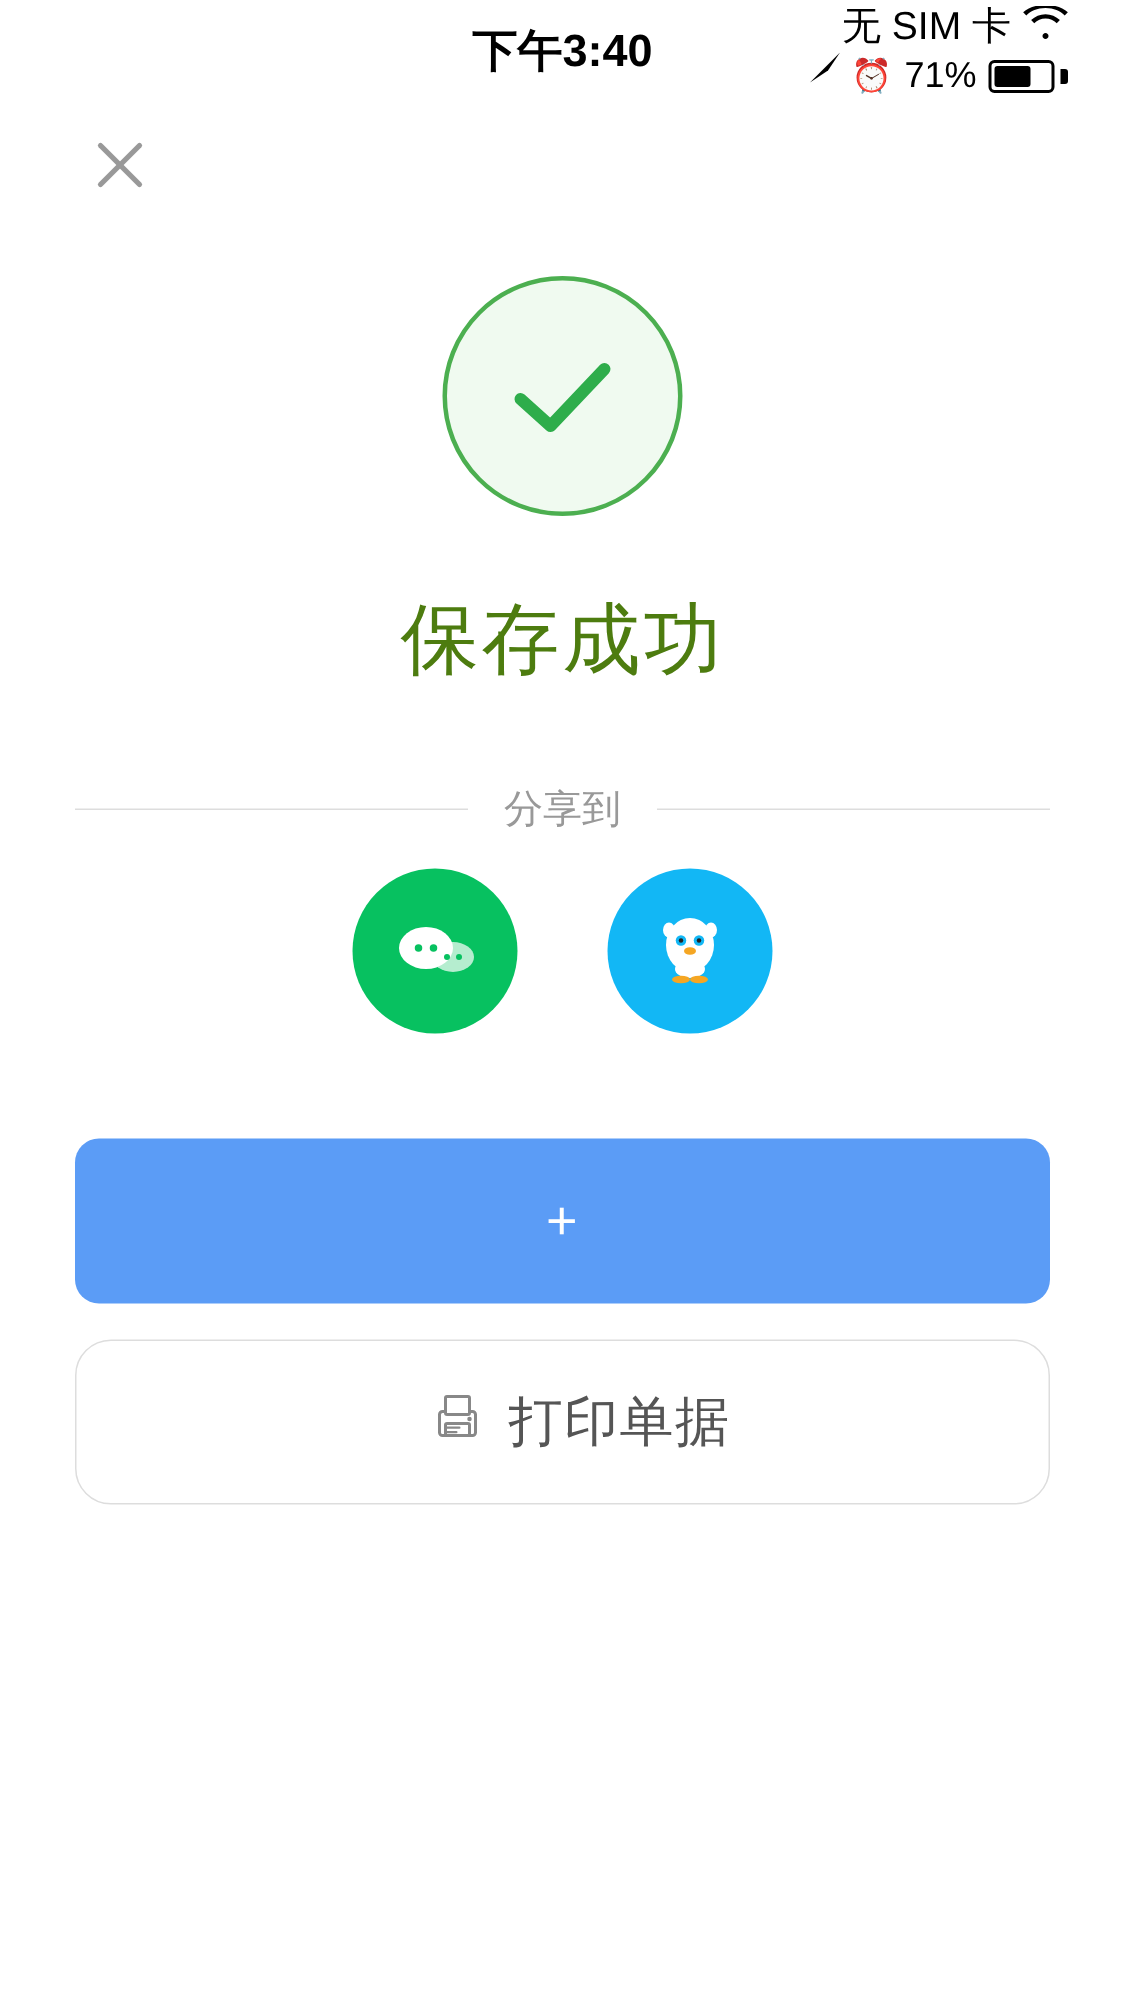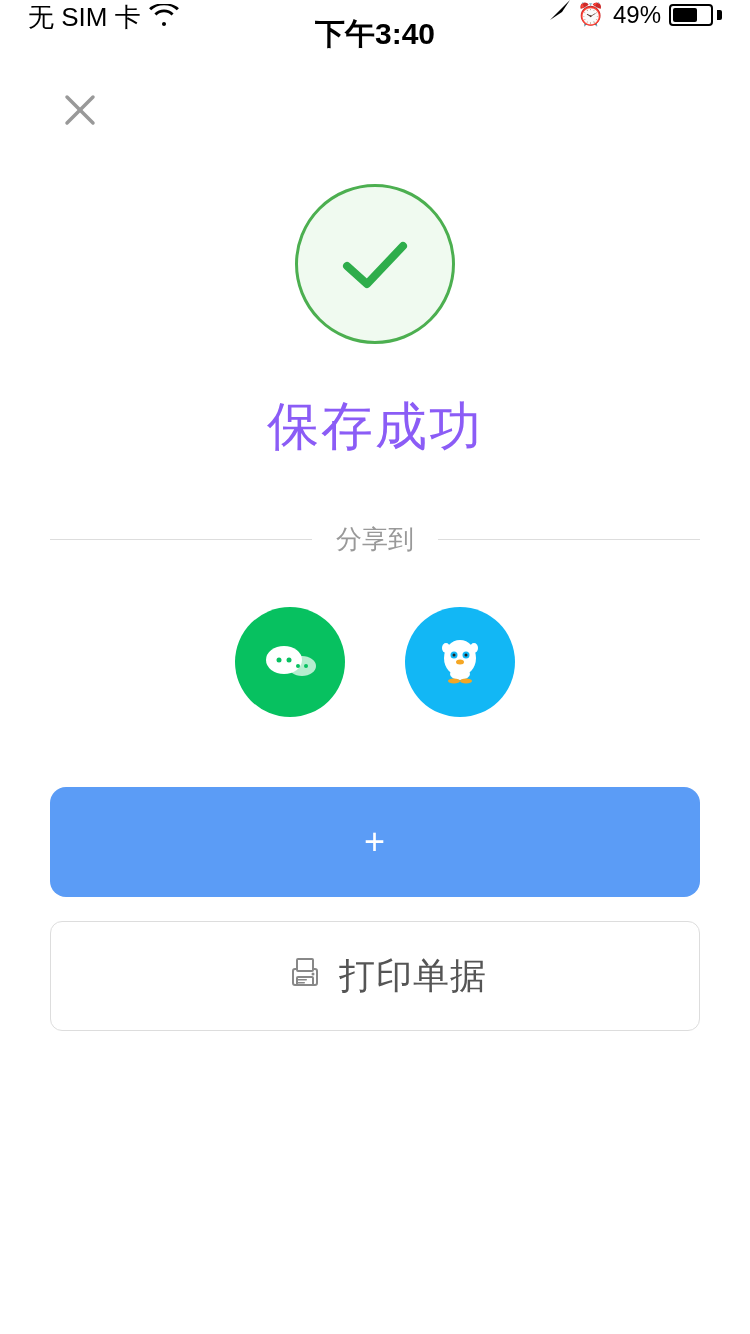--- a/index.html
+++ b/index.html
@@ -14,24 +14,25 @@
       flex-direction: column;
       align-items: stretch;
     }
 
     
     .status-bar {
       width: 100%;
       height: 64px;
       background: #ffffff;
       display: flex;
-      align-items: flex-start;
+      align-items: flex-end;
       justify-content: space-between;
-      padding: 0 28px;
+      padding: 0 38px;
       flex-shrink: 0;
+      flex-direction: column;
     }
 
     .status-left {
       display: flex;
       align-items: center;
       gap: 8px;
       font-size: 26px;
       color: #000;
       font-weight: 500;
     }
@@ -129,32 +130,32 @@
 
     .checkmark-svg {
       width: 80px;
       height: 80px;
     }
 
     
     .success-title {
       font-size: 52px;
       font-weight: 500;
-      color: #8b5cf6;
+      color: #4d7c0f;
       margin-bottom: 60px;
       letter-spacing: 2px;
     }
 
     
     .share-divider {
       width: 100%;
       display: flex;
       align-items: center;
       gap: 24px;
-      margin-bottom: 50px;
+      margin-bottom: 22px;
     }
 
     .divider-line {
       flex: 1;
       height: 1px;
       background: #ddd;
     }
 
     .share-label {
       font-size: 26px;
@@ -210,21 +211,21 @@
       color: #fff;
       font-weight: 400;
       letter-spacing: 1px;
     }
 
     .btn-secondary {
       width: 100%;
       height: 110px;
       background: #fff;
       border: 1px solid #ddd;
-      border-radius: 12px;
+      border-radius: 24px;
       display: flex;
       align-items: center;
       justify-content: center;
       gap: 16px;
       cursor: pointer;
       font-size: 36px;
       color: #555;
       font-weight: 400;
       letter-spacing: 1px;
       padding-left: 24px;
@@ -250,21 +251,21 @@
     </span>
   </div>
   <div class="status-center">下午3:40</div>
   <div class="status-right">
     <span>
       <svg width="20" height="24" viewBox="0 0 20 24" fill="#000">
         <polygon points="0,20 20,0 12,12 0,20"></polygon>
       </svg>
     </span>
     <span style="font-size:22px;">⏰</span>
-    <span>49%</span>
+    <span>71%</span>
     <div class="battery-icon">
       <div class="battery-body">
         <div class="battery-fill"></div>
       </div>
       <div class="battery-tip"></div>
     </div>
   </div>
 </div>
 
 <div class="close-btn">

